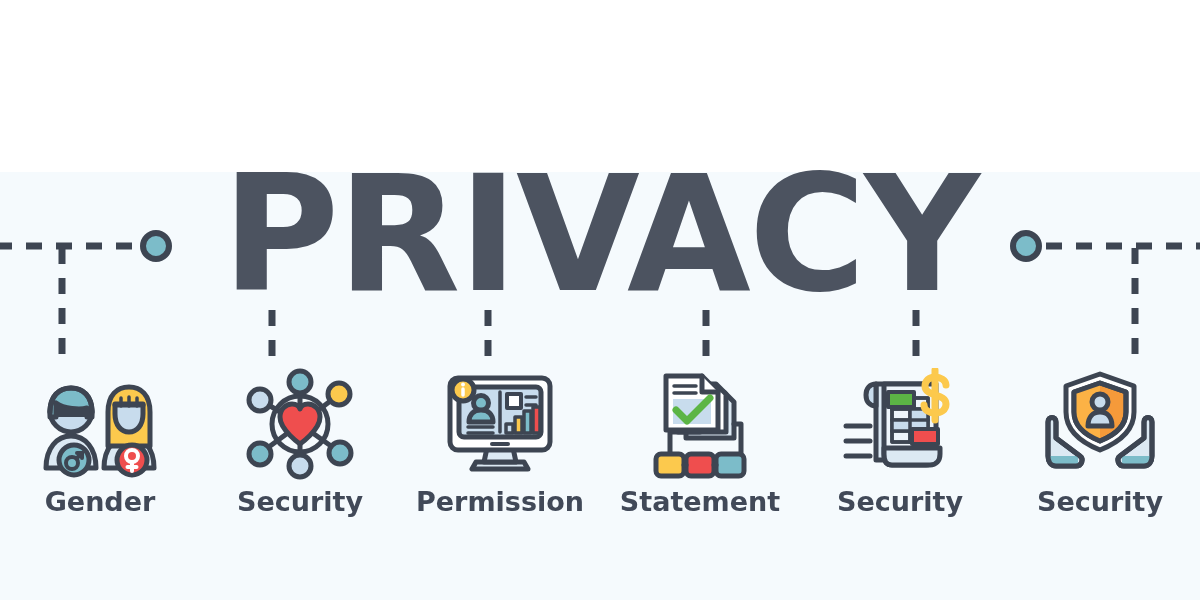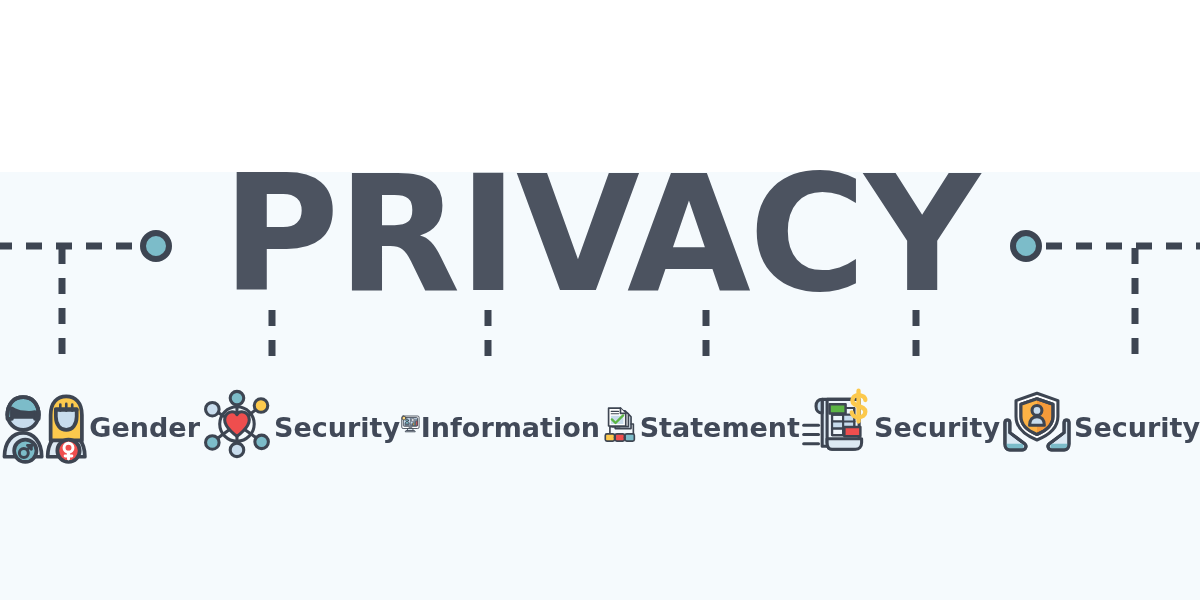--- a/index.html
+++ b/index.html
@@ -70,20 +70,21 @@
     display: flex;
     flex-direction: row;
     align-items: flex-start;
     justify-content: space-between;
     padding: 0 0px;
     box-sizing: border-box;
   }
   .icon-cell {
     width: 200px;
     display: flex;
+    flex-direction: column;
     align-items: center;
   }
   .icon-art {
     width: 120px;
     height: 112px;
     display: block;
   }
   .icon-label {
     margin-top: 6px;
     font-family: "DejaVu Sans", "Liberation Sans", sans-serif;
@@ -237,21 +238,21 @@
 
           <line x1="52" y1="76" x2="68" y2="76" stroke-width="4"></line>
 
           <circle cx="23" cy="22" r="11" fill="#fcc94d"></circle>
           <g stroke="#ffffff" stroke-width="3.5">
             <line x1="23" y1="21" x2="23" y2="27"></line>
           </g>
           <circle cx="23" cy="16.5" r="1.9" fill="#ffffff" stroke="none"></circle>
         </g>
       </svg>
-      <div class="icon-label">Information</div>
+      <div class="icon-label">Permission</div>
     </div>
 
     <div class="icon-cell">
       <svg class="icon-art" viewBox="0 0 120 112">
         <g stroke="#3d4552" stroke-width="5" stroke-linecap="round" stroke-linejoin="round">
 
           <path d="M46 24 L84 24 L94 34 L94 70 L46 70 Z" fill="#dce9f3"></path>
 
           <path d="M38 16 L76 16 L86 26 L86 64 L38 64 Z" fill="#ffffff"></path>
 

